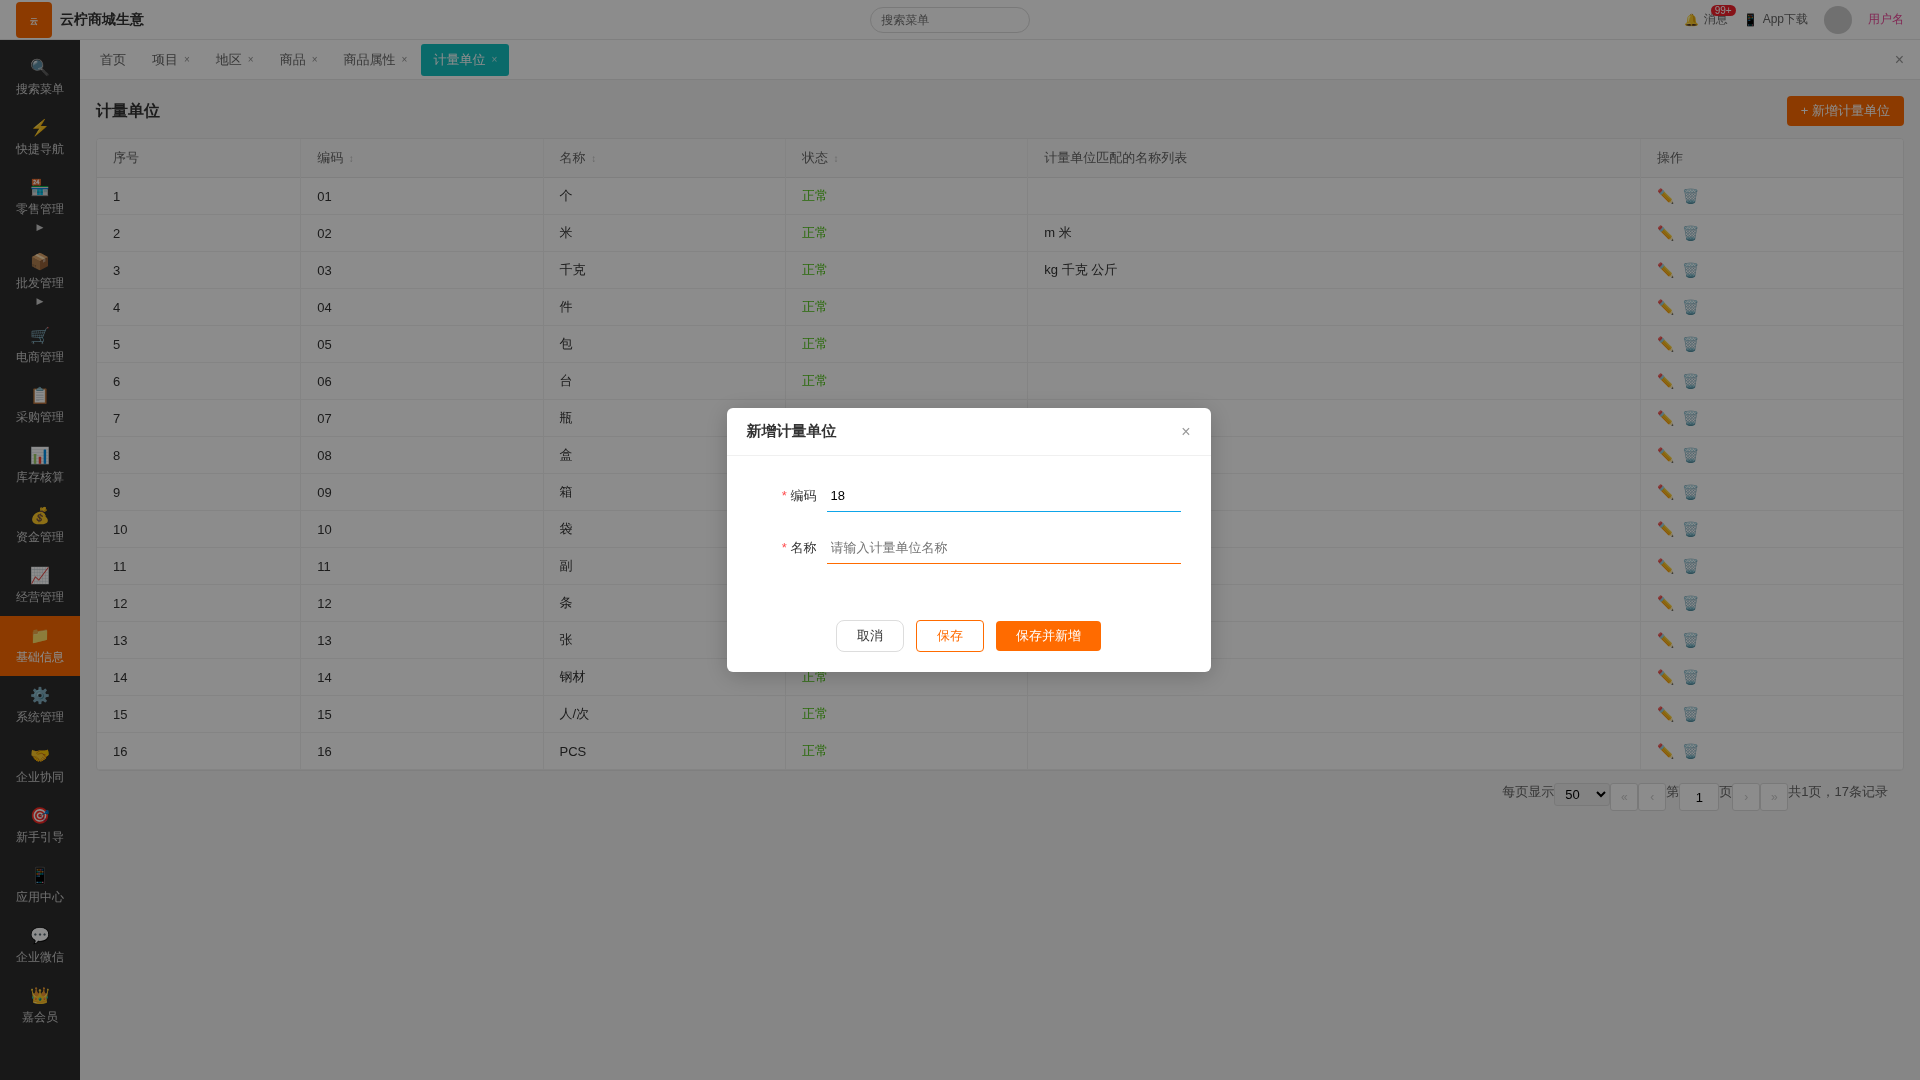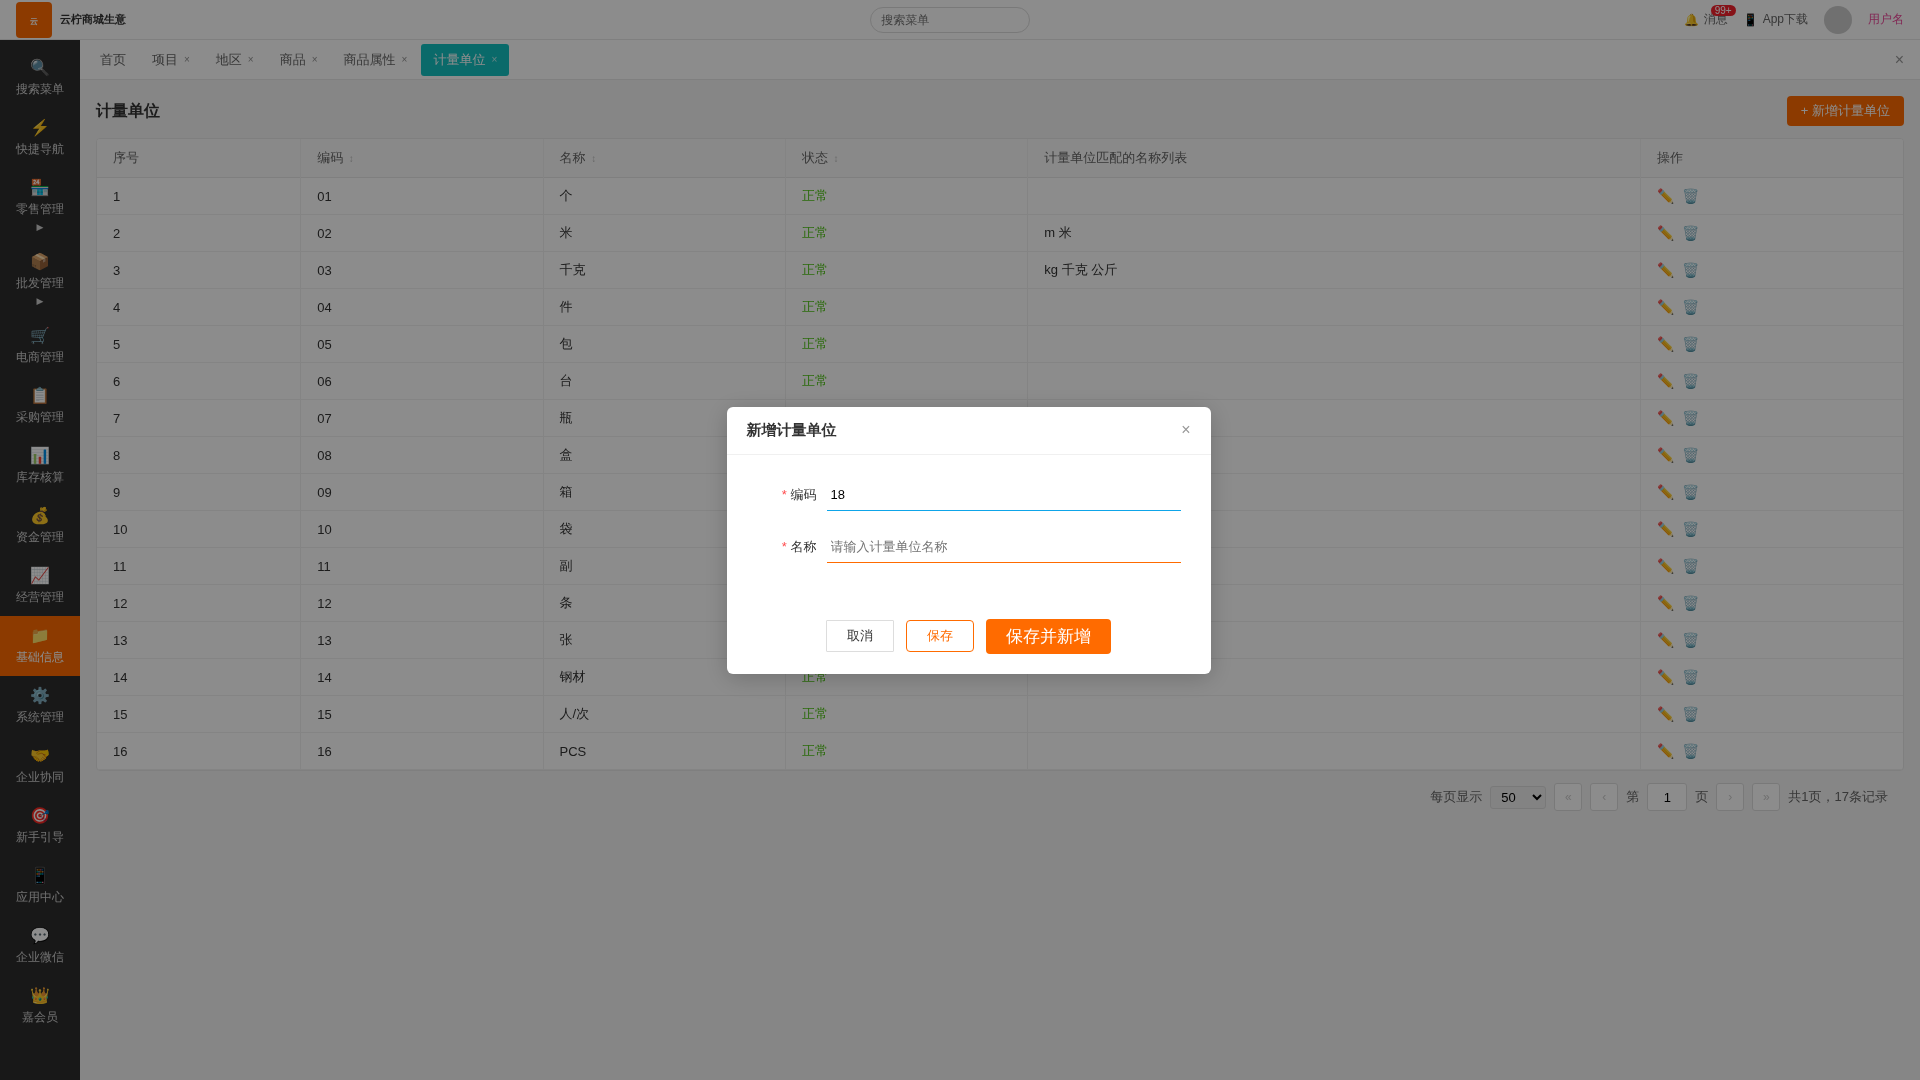--- a/index.html
+++ b/index.html
@@ -28,21 +28,21 @@
       background: #ff6b00;
       border-radius: 4px;
       display: flex;
       align-items: center;
       justify-content: center;
       color: white;
       font-size: 12px;
       font-weight: bold;
     }
     .logo-text {
-      font-size: 11px;
+      font-size: 14px;
       color: #333;
       font-weight: bold;
     }
     .header-center {
       flex: 1;
       display: flex;
       align-items: center;
       justify-content: center;
     }
     .header-search {
@@ -253,24 +253,23 @@
     .action-icon {
       color: #1890ff;
       cursor: pointer;
       font-size: 14px;
     }
     .action-icon.delete { color: #ff4d4f; }
 
     
     .pagination-bar {
       display: flex;
-      align-items: center;
+      align-items: flex-start;
       justify-content: flex-end;
       padding: 12px 16px;
-      gap: 8px;
       font-size: 13px;
       color: #666;
     }
     .pagination-btn {
       width: 28px;
       height: 28px;
       border: 1px solid #ddd;
       background: white;
       border-radius: 3px;
       cursor: pointer;
@@ -368,41 +367,41 @@
       padding: 12px 20px 20px;
       display: flex;
       align-items: center;
       justify-content: center;
       gap: 12px;
     }
     .btn-cancel {
       padding: 6px 20px;
       border: 1px solid #ddd;
       background: white;
-      border-radius: 1px;
+      border-radius: 8px;
       cursor: pointer;
       font-size: 13px;
       color: #333;
     }
     .btn-save {
       padding: 6px 20px;
       border: 1px solid #ff6b00;
       background: white;
       border-radius: 4px;
       cursor: pointer;
       font-size: 13px;
       color: #ff6b00;
     }
     .btn-save-new {
       padding: 6px 20px;
       border: none;
       background: #ff6b00;
       border-radius: 4px;
       cursor: pointer;
-      font-size: 17px;
+      font-size: 13px;
       color: white;
     }
 
     .sort-arrow { font-size: 10px; color: #bbb; margin-left: 2px; }
   </style>
 </head>
 <body>
 
 <div class="top-header">
   <div class="logo-area">

